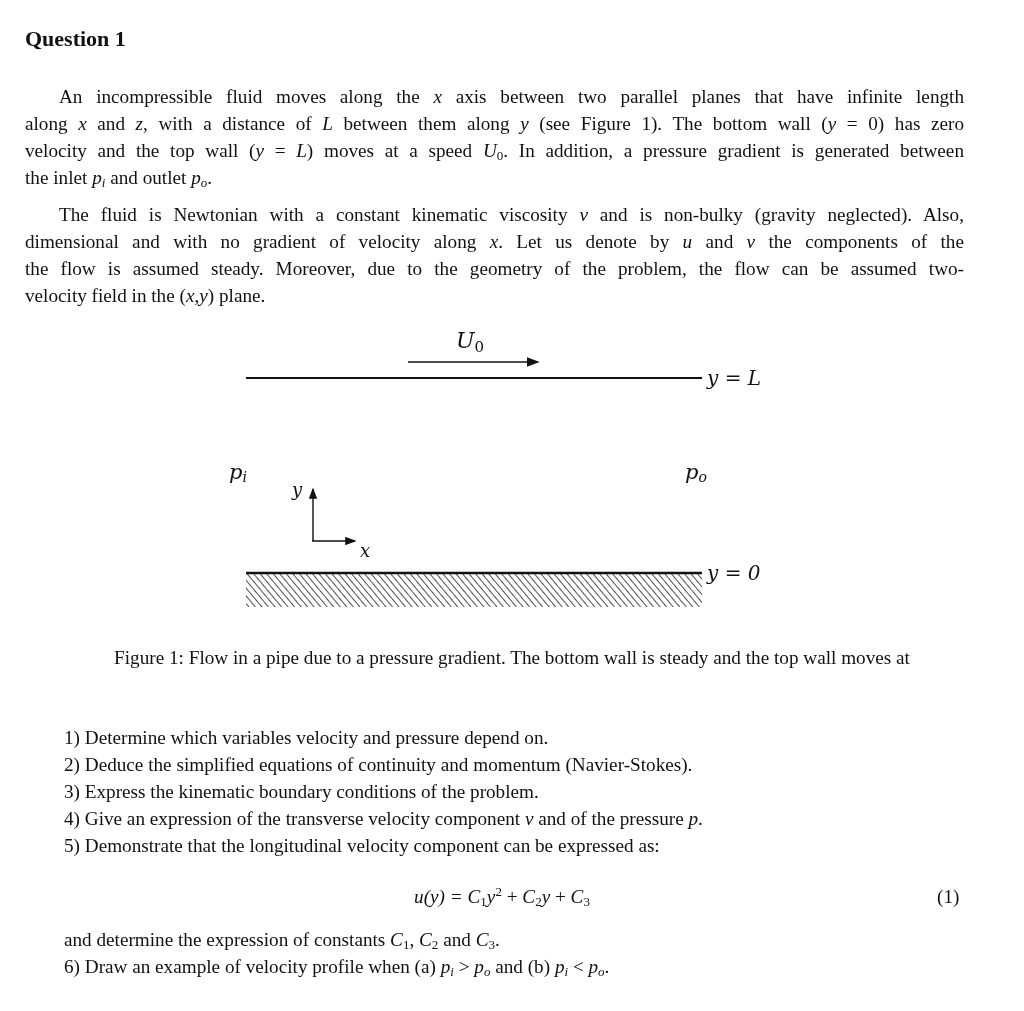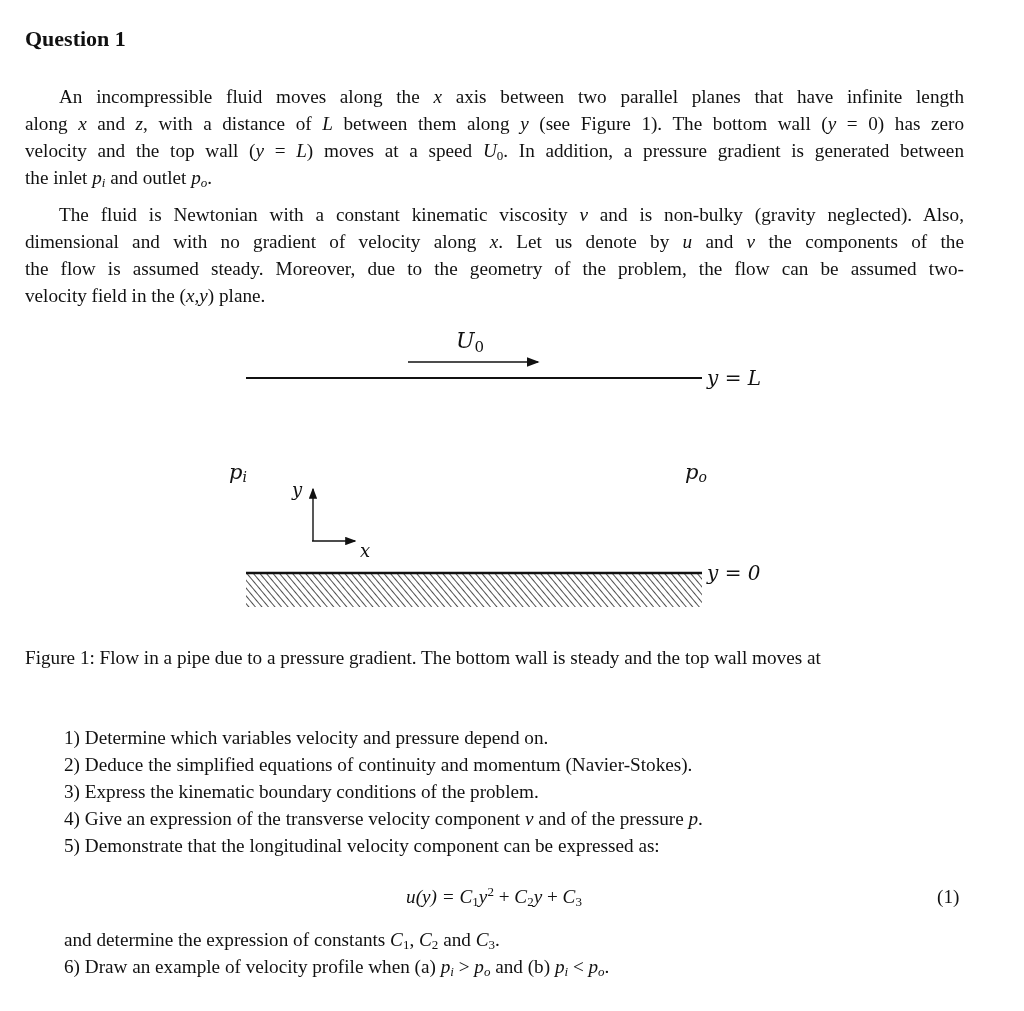--- a/index.html
+++ b/index.html
@@ -9,23 +9,23 @@
   h1.title { position:absolute; left:25px; top:26px; margin:0; font-size:22px; font-weight:bold;
              font-family:"Liberation Serif",serif; }
   .para { position:absolute; left:25px; width:939px; font-size:19.2px; line-height:27px;
           text-align:justify; text-align-last:left; }
   .para .indent { display:inline-block; width:34px; }
   .line { display:block; white-space:nowrap; text-align:justify; text-align-last:justify; }
   .line.last { text-align-last:left; }
   i, .it { font-style:italic; }
   sub { font-size:13px; vertical-align:-3px; line-height:0; }
   sup { font-size:13px; vertical-align:7px; line-height:0; }
-  .caption { position:absolute; left:25px; width:974px; font-size:19.2px; line-height:27px; }
+  .caption { position:absolute; left:25px; width:974px; text-align:center; font-size:19.2px; line-height:27px; }
   .q { position:absolute; left:64px; font-size:19.2px; line-height:27px; white-space:nowrap; }
-  .eq { position:absolute; left:0; width:988px; text-align:center; font-size:19.2px; top:886px; }
+  .eq { position:absolute; left:8px; width:988px; text-align:center; font-size:19.2px; top:886px; }
   .eqnum { position:absolute; left:937px; top:886px; font-size:19.2px; }
   svg text { font-family:"DejaVu Serif","Liberation Serif",serif; font-style:italic; fill:#111; }
 </style>
 </head>
 <body>
 
 <h1 class="title">Question 1</h1>
 
 <div class="para" style="top:83px;">
   <span class="line"><span class="indent"></span><span>An incompressible fluid moves along the </span><i>x</i><span> axis between two parallel planes that have infinite length</span></span>

